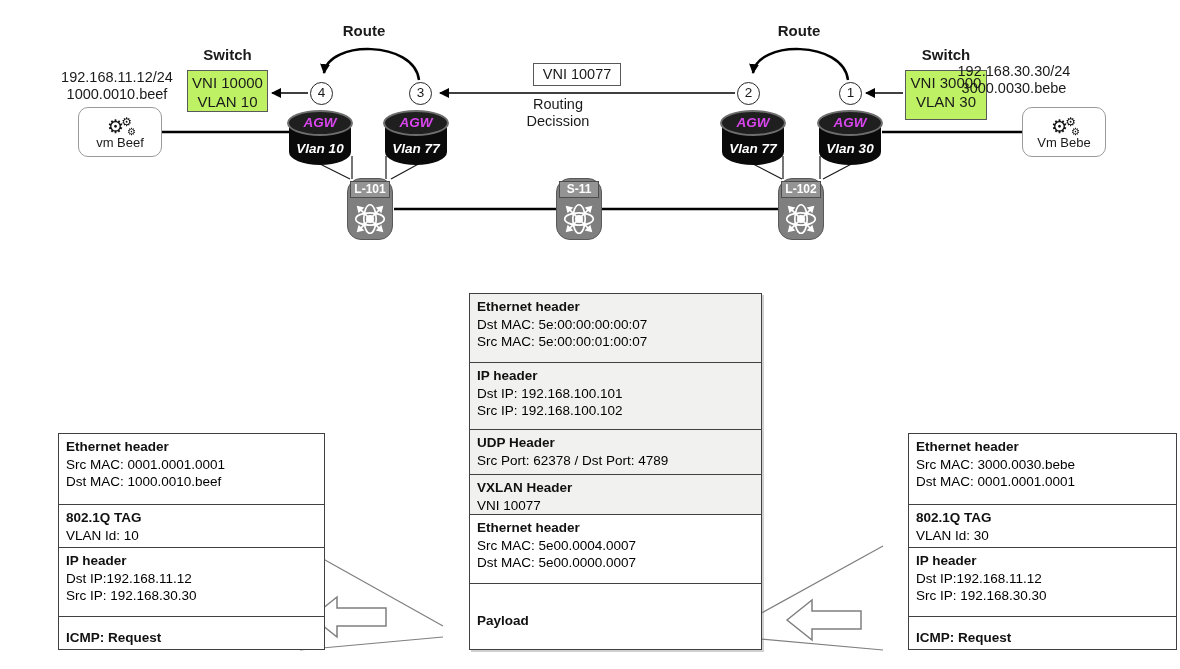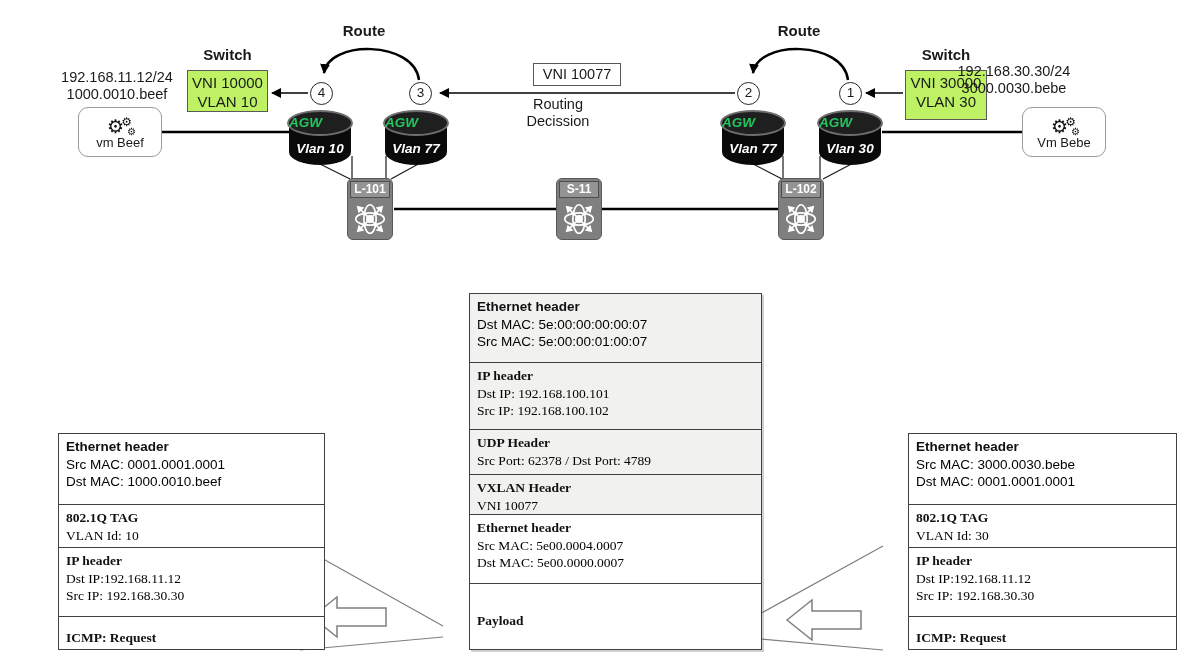--- a/index.html
+++ b/index.html
@@ -41,46 +41,46 @@
   }
 
   
   .cylinder { width:66px; height:60px; z-index:2; }
   .cyl-body {
     position:absolute; left:2px; top:13px; width:62px; height:42px; background:#0a0a0a;
     border-radius:0 0 31px 31px / 0 0 13px 13px;
   }
   .cyl-top {
     position:absolute; left:0; top:0; width:62px; height:22px; background:#1f1f1f;
-    border:2px solid #6e6e6e; border-radius:50%; text-align:left;
-    color:#22c55e; font-weight:bold; font-style:italic; font-size:13.5px; line-height:22px;
+    border:2px solid #6e6e6e; border-radius:50%; text-align:center;
+    color:#d946ef; font-weight:bold; font-style:italic; font-size:13.5px; line-height:22px;
   }
   .cyl-label {
     position:absolute; left:0; top:31px; width:66px; text-align:center;
     color:#fff; font-style:italic; font-weight:600; font-size:13.5px;
   }
 
   
   .router {
     box-sizing:border-box; width:46px; height:62px; background:#7f7f7f;
-    border:1.5px solid #595959; border-radius:6px; z-index:2; text-align:center;
+    border:1.5px solid #595959; border-radius:14px; z-index:2; text-align:center;
   }
   .router-name {
     margin:2px 2px 0 2px; height:15px; background:#949494; border:1px solid #4d4d4d;
     color:#fff; font-size:12px; line-height:14px; font-weight:600;
   }
   .router svg.atom { display:block; margin:1px auto 0 auto; }
 
   
   .pkt-table {
     box-sizing:border-box; position:absolute; background:#fff; border:1.4px solid #404040; z-index:2;margin-left:25px;
   }
   .pkt-table.shadowed { box-shadow:2px 2px 0 rgba(120,120,120,0.35); }
   .pkt-row { position:absolute; left:0; right:0; box-sizing:border-box; padding:4px 7px 0 7px; overflow:hidden; }
-  .pkt-row.bordered { border-top:1.4px solid #404040;font-family:Liberation Serif, serif; }
+  .pkt-row.bordered { border-top:1.4px solid #404040; }
   .pkt-row.grayfill { background:#f1f1ef; }
   .pkt-row .t { font-weight:bold; font-size:13.5px; line-height:17.5px; color:#111; }
   .pkt-row .v { font-size:13.5px; line-height:17.5px; color:#000000; }
   .pkt-row.vcenter { display:flex; align-items:center; padding-top:7px; }
 </style>
 </head>
 <body>
 
 <div class="canvas">
 

